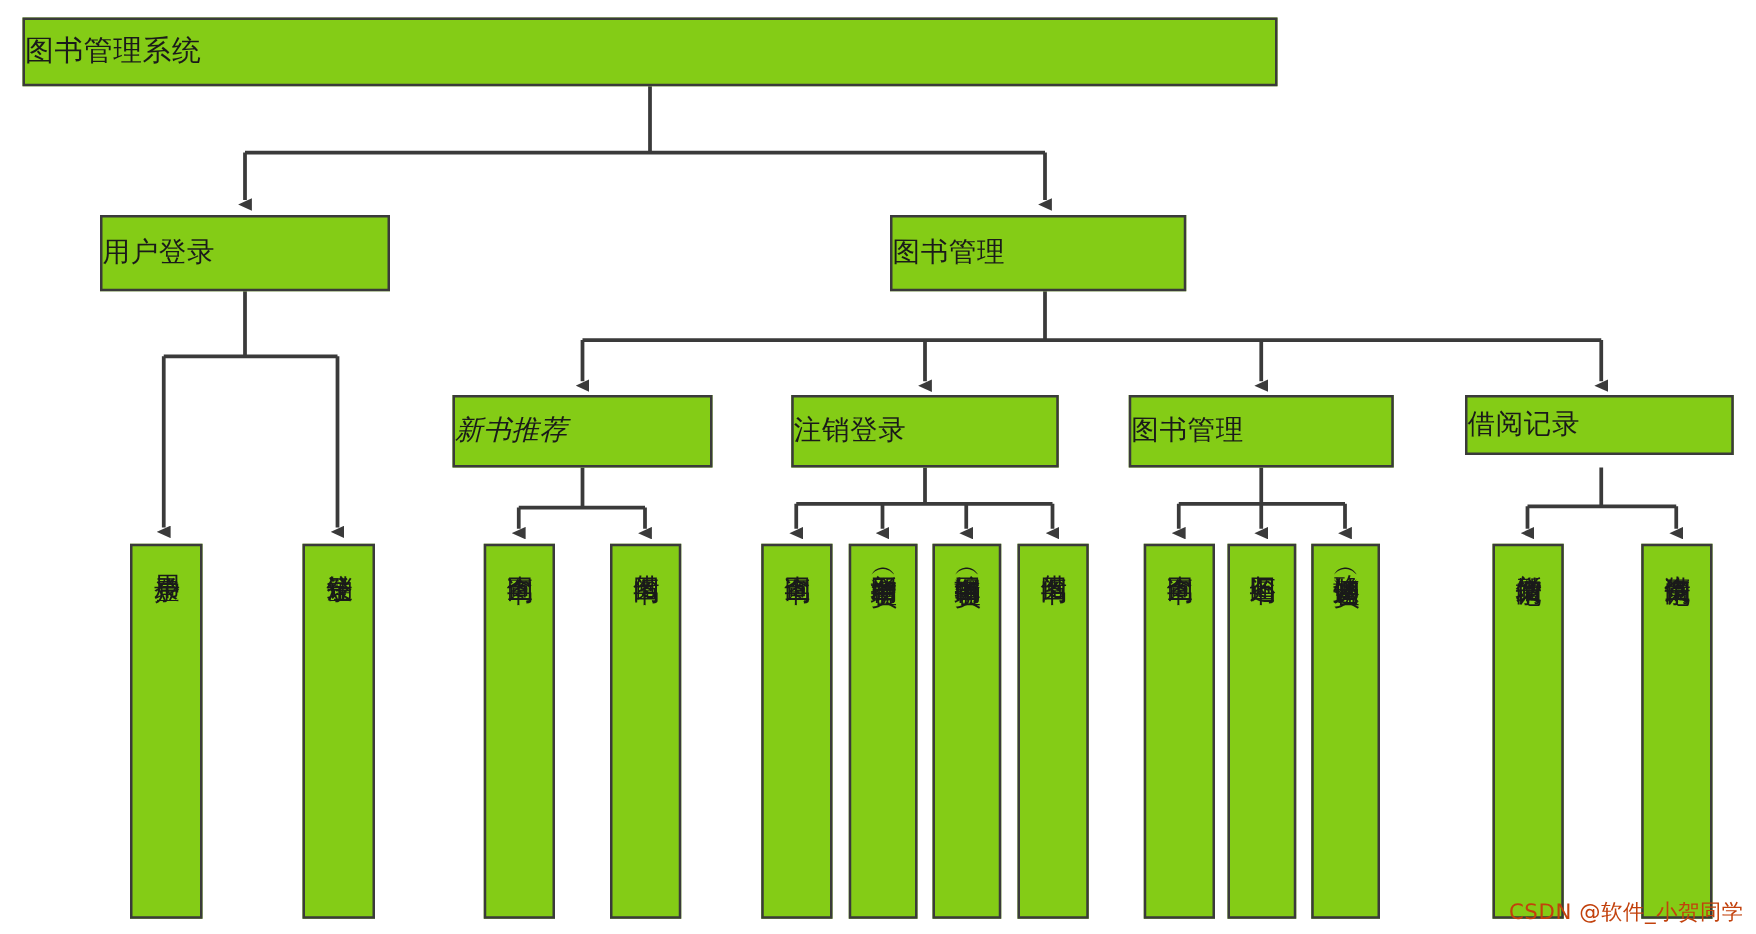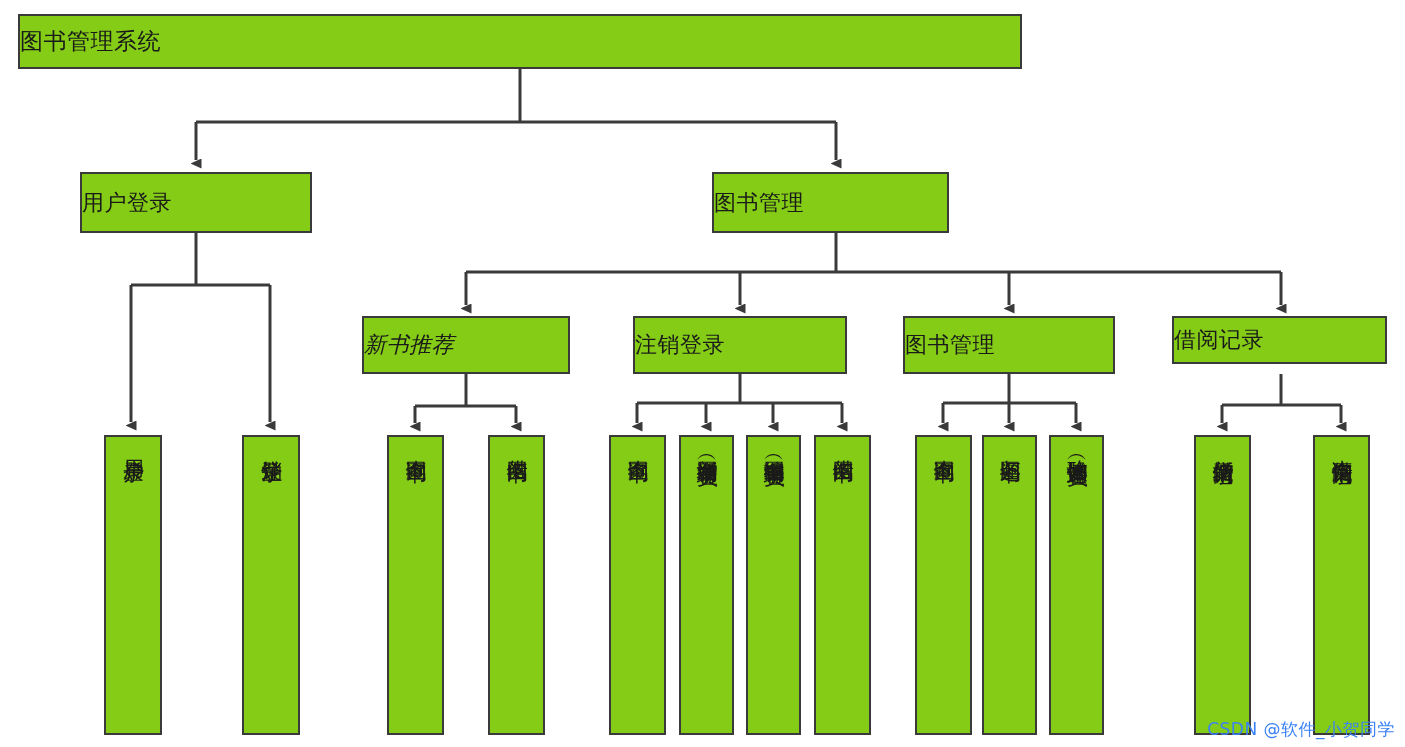--- a/index.html
+++ b/index.html
@@ -59,21 +59,21 @@
     writing-mode: vertical-rl;
     text-orientation: upright;
     white-space: normal;
     display: block;
   }
   .watermark {
     position: absolute;
     right: 10px;
     bottom: 6px;
     font-size: 17px;
-    color: #3b82f6;
+    color: #c2410c;
     white-space: nowrap;
     z-index: 3;
     letter-spacing: 0.5px;
   }
 </style>
 </head>
 <body>
 
 <div id="canvas">
 

